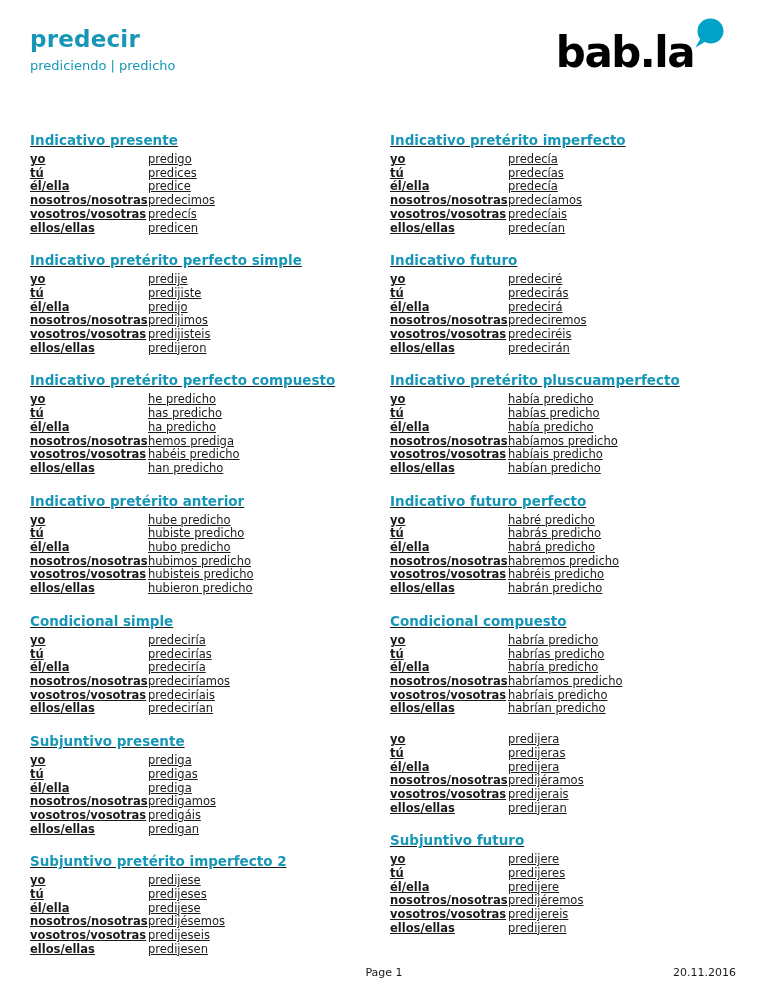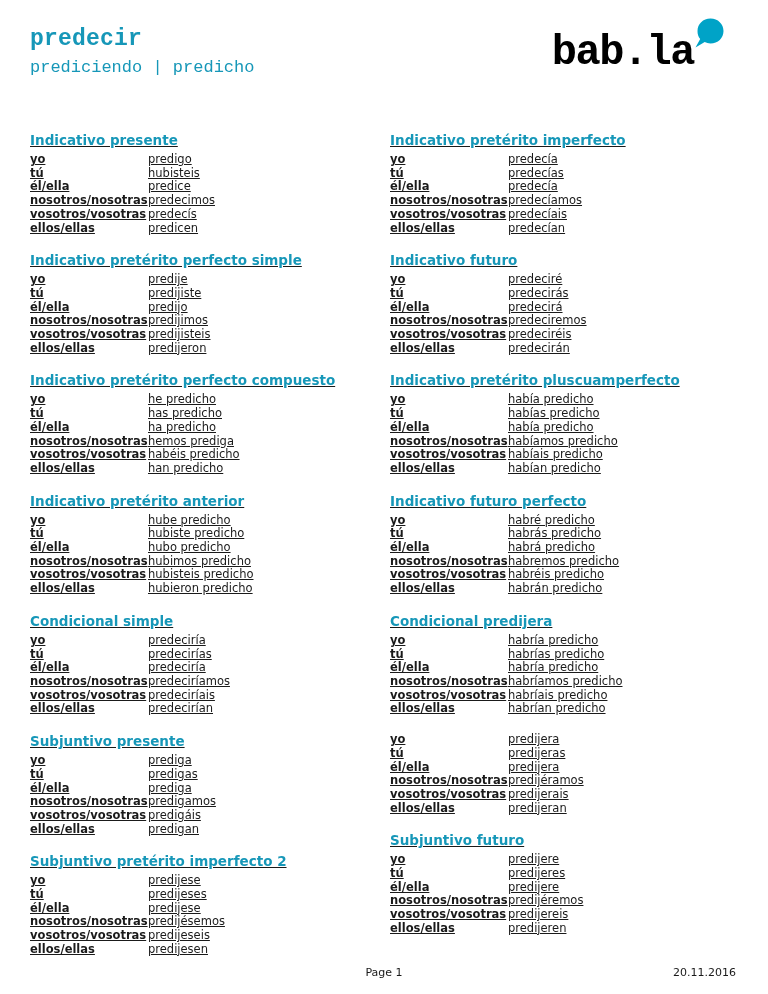--- a/index.html
+++ b/index.html
@@ -6,31 +6,31 @@
   html, body { margin: 0; padding: 0; background: #ffffff; }
   body { font-family: "DejaVu Sans", sans-serif; color: #1a1a1a; }
   .page {
     position: relative;
     width: 768px;
     height: 994px;
     background: #ffffff;
     padding: 26px 30px 0 30px;
     overflow: hidden;
   }
-  .header { position: relative; height: 72px; font-family: Liberation Mono, monospace; }
+  .header { position: relative; height: 72px; }
   .title {
     margin: 0;
     font-size: 23px;
     font-weight: bold;
     color: #1697b8;
     letter-spacing: 0.2px;
   }
   .subtitle {
     margin-top: 6px;
-    font-size: 17px;
+    font-size: 13px;
     color: #1697b8;
   }
   .logo {
     position: absolute;
     top: 6px;
     right: 18px;
     padding-right: 26px;
   }
   .logo-text {
     font-size: 42px;
@@ -117,21 +117,21 @@
   <div class="columns">
     <div class="col col-left">
         <div class="section">
           <h2 class="section-heading">Indicativo presente</h2>
           <div class="row">
             <span class="pronoun">yo</span>
             <span class="form">predigo</span>
           </div>
           <div class="row">
             <span class="pronoun">tú</span>
-            <span class="form">hubisteis</span>
+            <span class="form">predices</span>
           </div>
           <div class="row">
             <span class="pronoun">él/ella</span>
             <span class="form">predice</span>
           </div>
           <div class="row">
             <span class="pronoun">nosotros/nosotras</span>
             <span class="form">predecimos</span>
           </div>
           <div class="row">
@@ -409,21 +409,21 @@
           <div class="row">
             <span class="pronoun">vosotros/vosotras</span>
             <span class="form">habréis predicho</span>
           </div>
           <div class="row">
             <span class="pronoun">ellos/ellas</span>
             <span class="form">habrán predicho</span>
           </div>
         </div>
         <div class="section">
-          <h2 class="section-heading">Condicional predijera</h2>
+          <h2 class="section-heading">Condicional compuesto</h2>
           <div class="row">
             <span class="pronoun">yo</span>
             <span class="form">habría predicho</span>
           </div>
           <div class="row">
             <span class="pronoun">tú</span>
             <span class="form">habrías predicho</span>
           </div>
           <div class="row">
             <span class="pronoun">él/ella</span>

